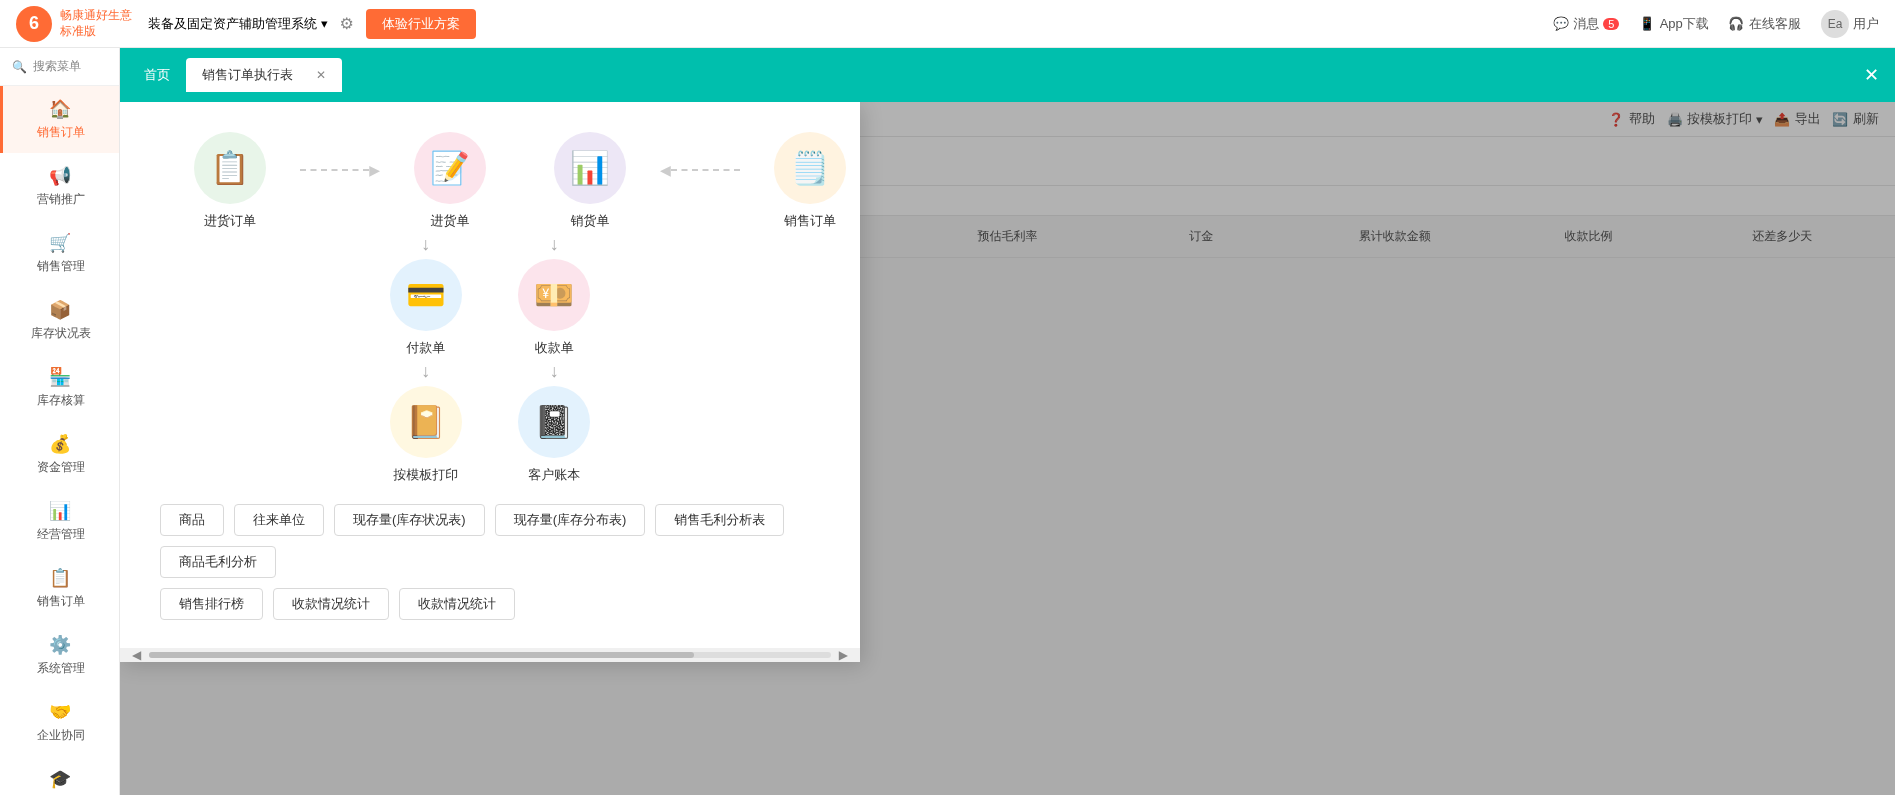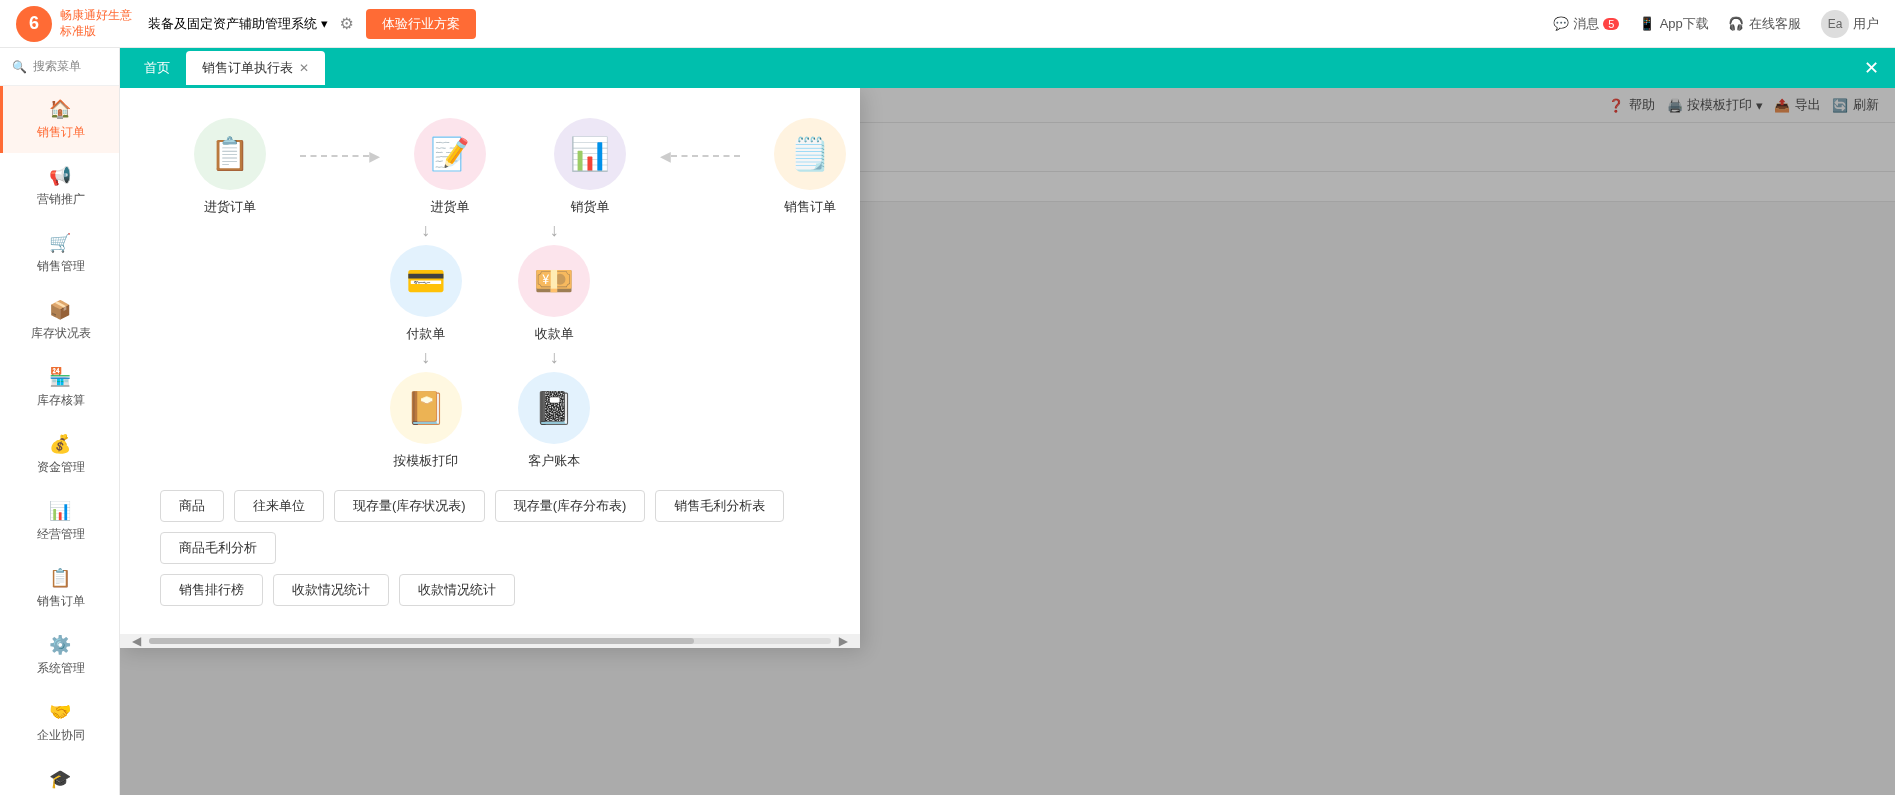--- a/index.html
+++ b/index.html
@@ -63,35 +63,35 @@
     .sidebar-icon { font-size: 18px; }
 
     
     .content-area { flex: 1; display: flex; flex-direction: column; overflow: hidden; }
 
     
     .tab-bar {
       background: #00bfad;
       display: flex;
       align-items: center;
-      height: 40px;
+      height: 54px;
       padding: 16px 8px;
       flex-shrink: 0;
     }
     .tab {
       padding: 8px 16px;
       cursor: pointer;
       font-size: 13px;
       color: rgba(255,255,255,0.8);
       border-radius: 4px 4px 0 0;
     }
     .tab.active {
       background: #fff;
       color: #333;
-      display: flex; align-items: center; gap: 6px;
+      display: flex; align-items: center; gap: 23px;
     }
     .tab.home { color: white; }
     .tab-close { color: #888; font-size: 12px; cursor: pointer; }
     .tab-bar-close { margin-left: auto; color: white; font-size: 18px; cursor: pointer; padding: 0 8px; }
 
     
     .page-content { flex: 1; position: relative; overflow: hidden; background: #f5f5f5; }
 
     
     .page-toolbar {
@@ -371,20 +371,31 @@
             <option>单据状态</option>
           </select>
           <button class="query-btn">查询</button>
           <button class="setting-btn">设置</button>
         </div>
 
         <div class="more-conditions">
           <span>多条件</span>
         </div>
 
+        <div class="table-header">
+          <div class="th">品</div>
+          <div class="th">商品</div>
+          <div class="th">金额</div>
+          <div class="th">预估毛利</div>
+          <div class="th">预估毛利率</div>
+          <div class="th">订金</div>
+          <div class="th">累计收款金额</div>
+          <div class="th">收款比例</div>
+          <div class="th">还差多少天</div>
+        </div>
 
         <div class="empty-state">
           <span>暂无数据</span>
         </div>
 
         <div class="modal-overlay">
           <div class="modal-box">
 
             <div style="display:flex; gap:0; align-items:flex-end; margin-bottom:0;">
 

